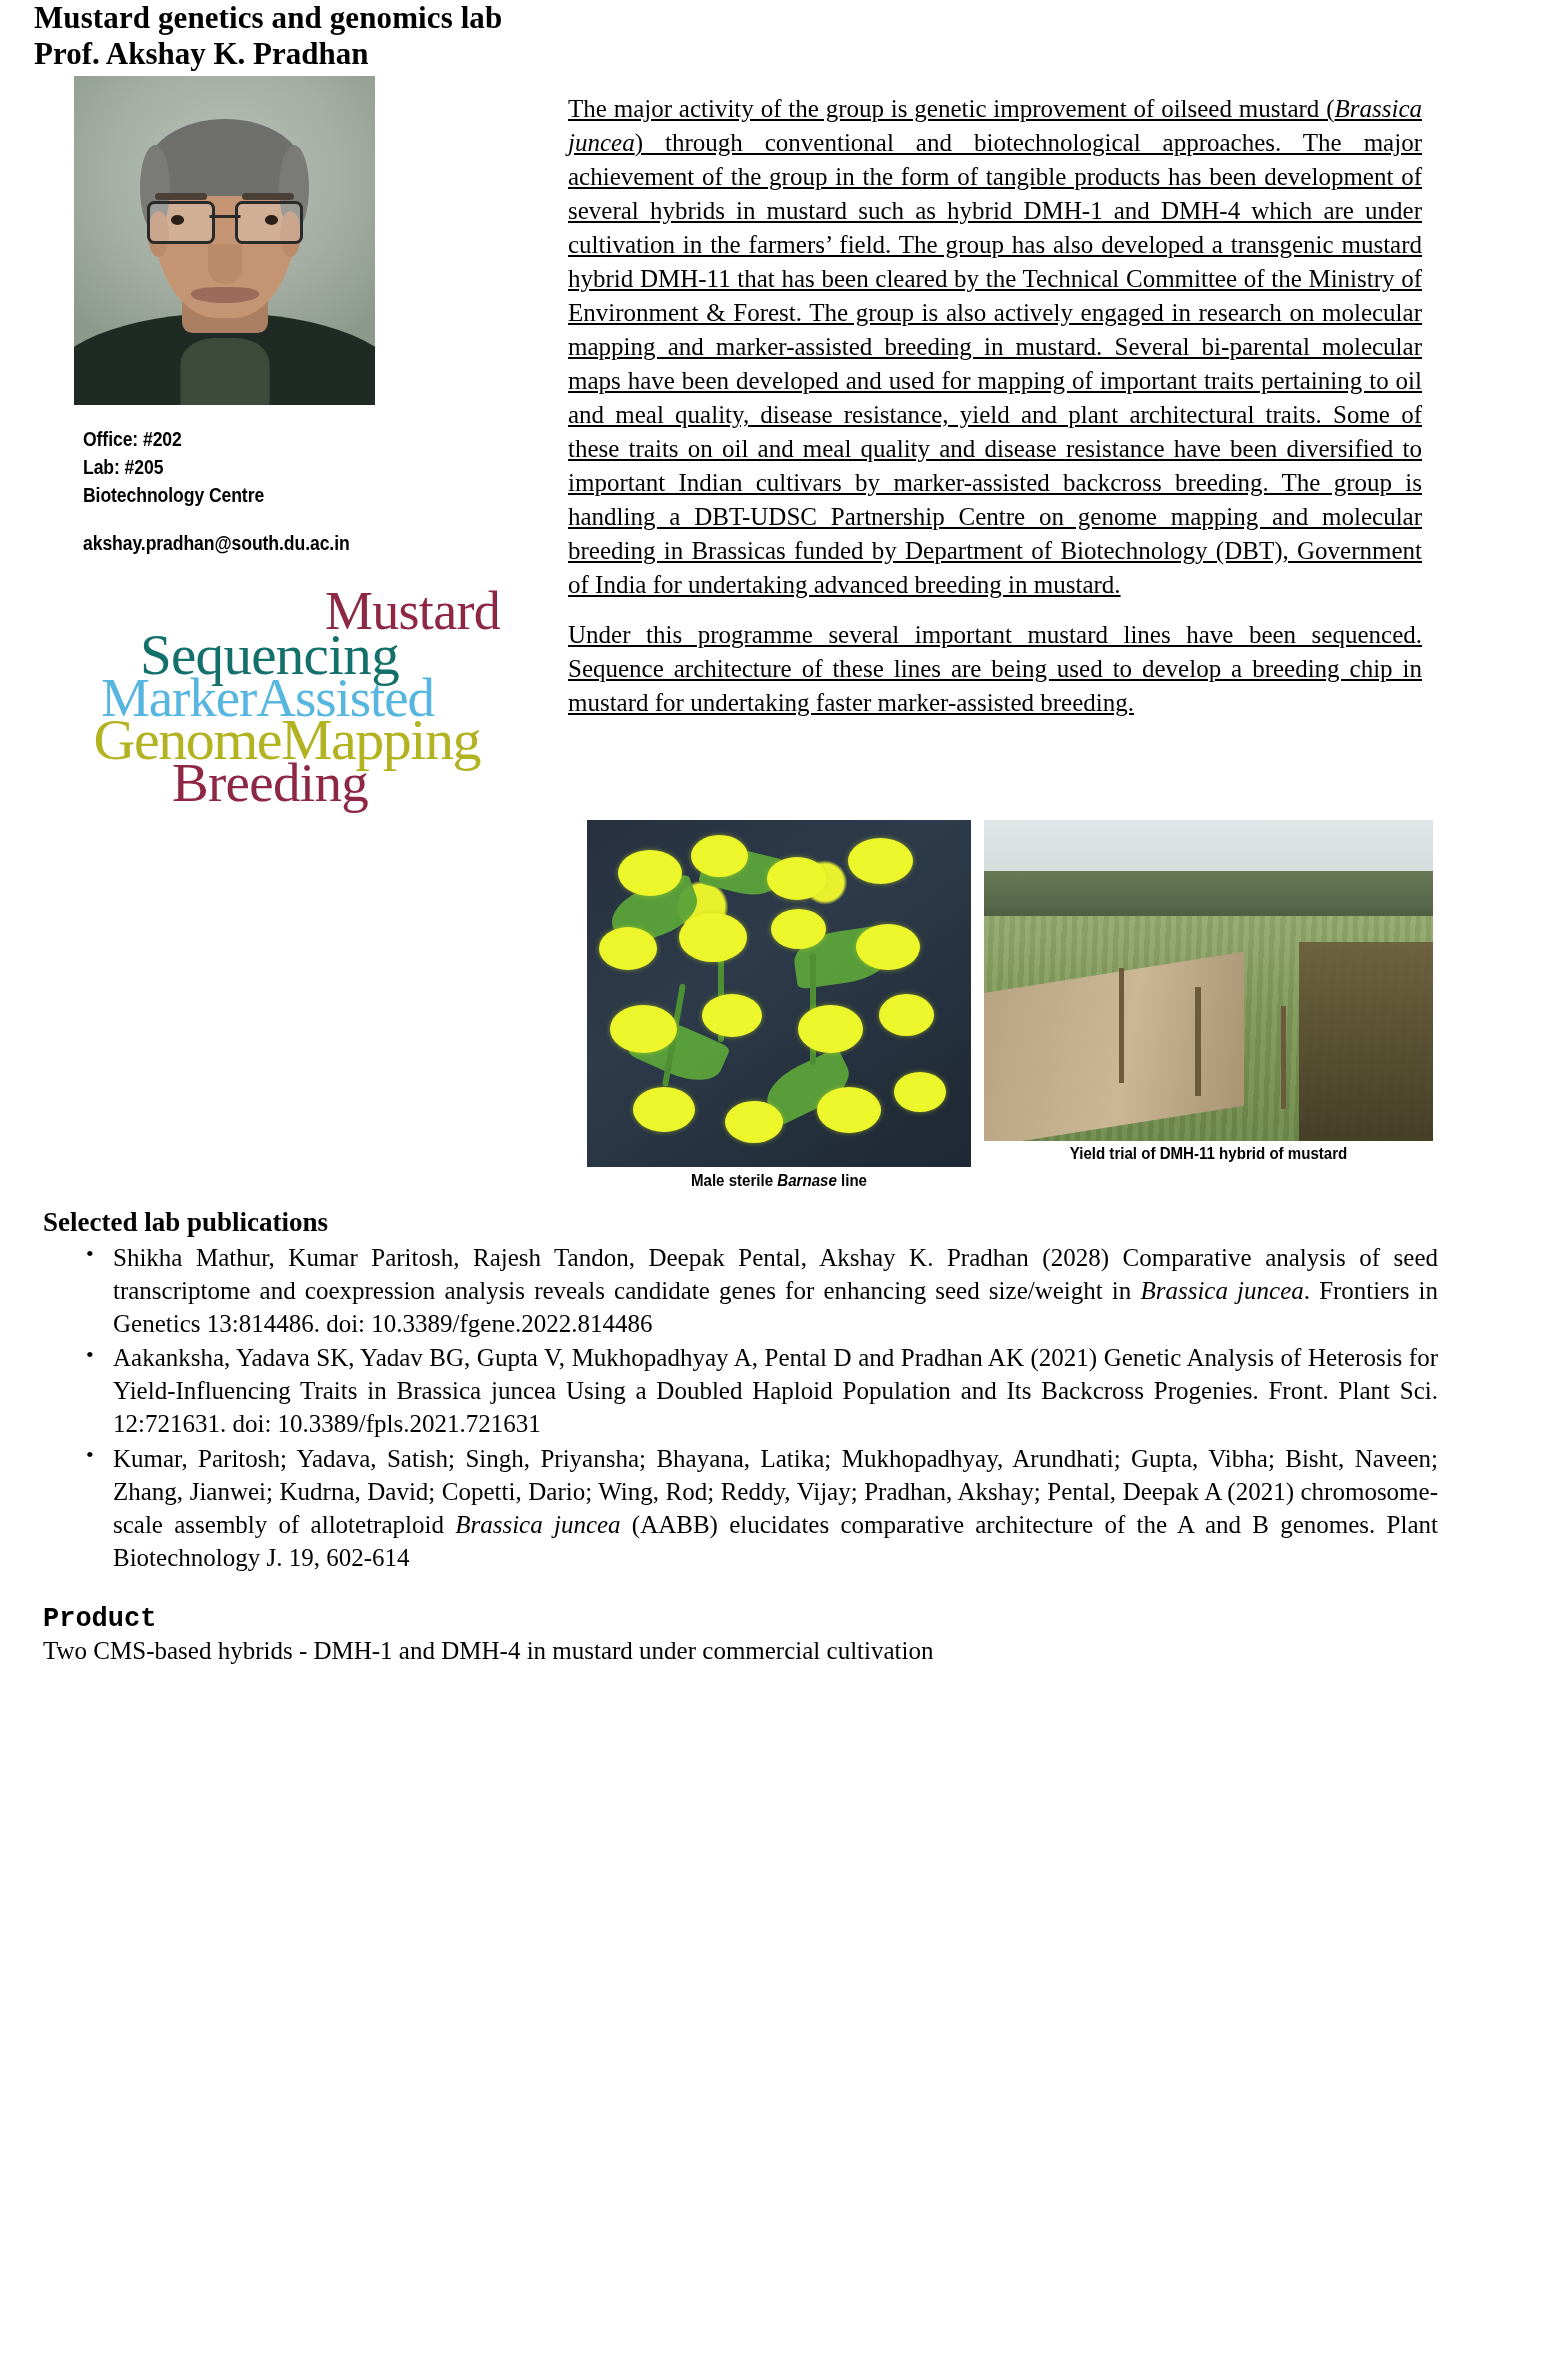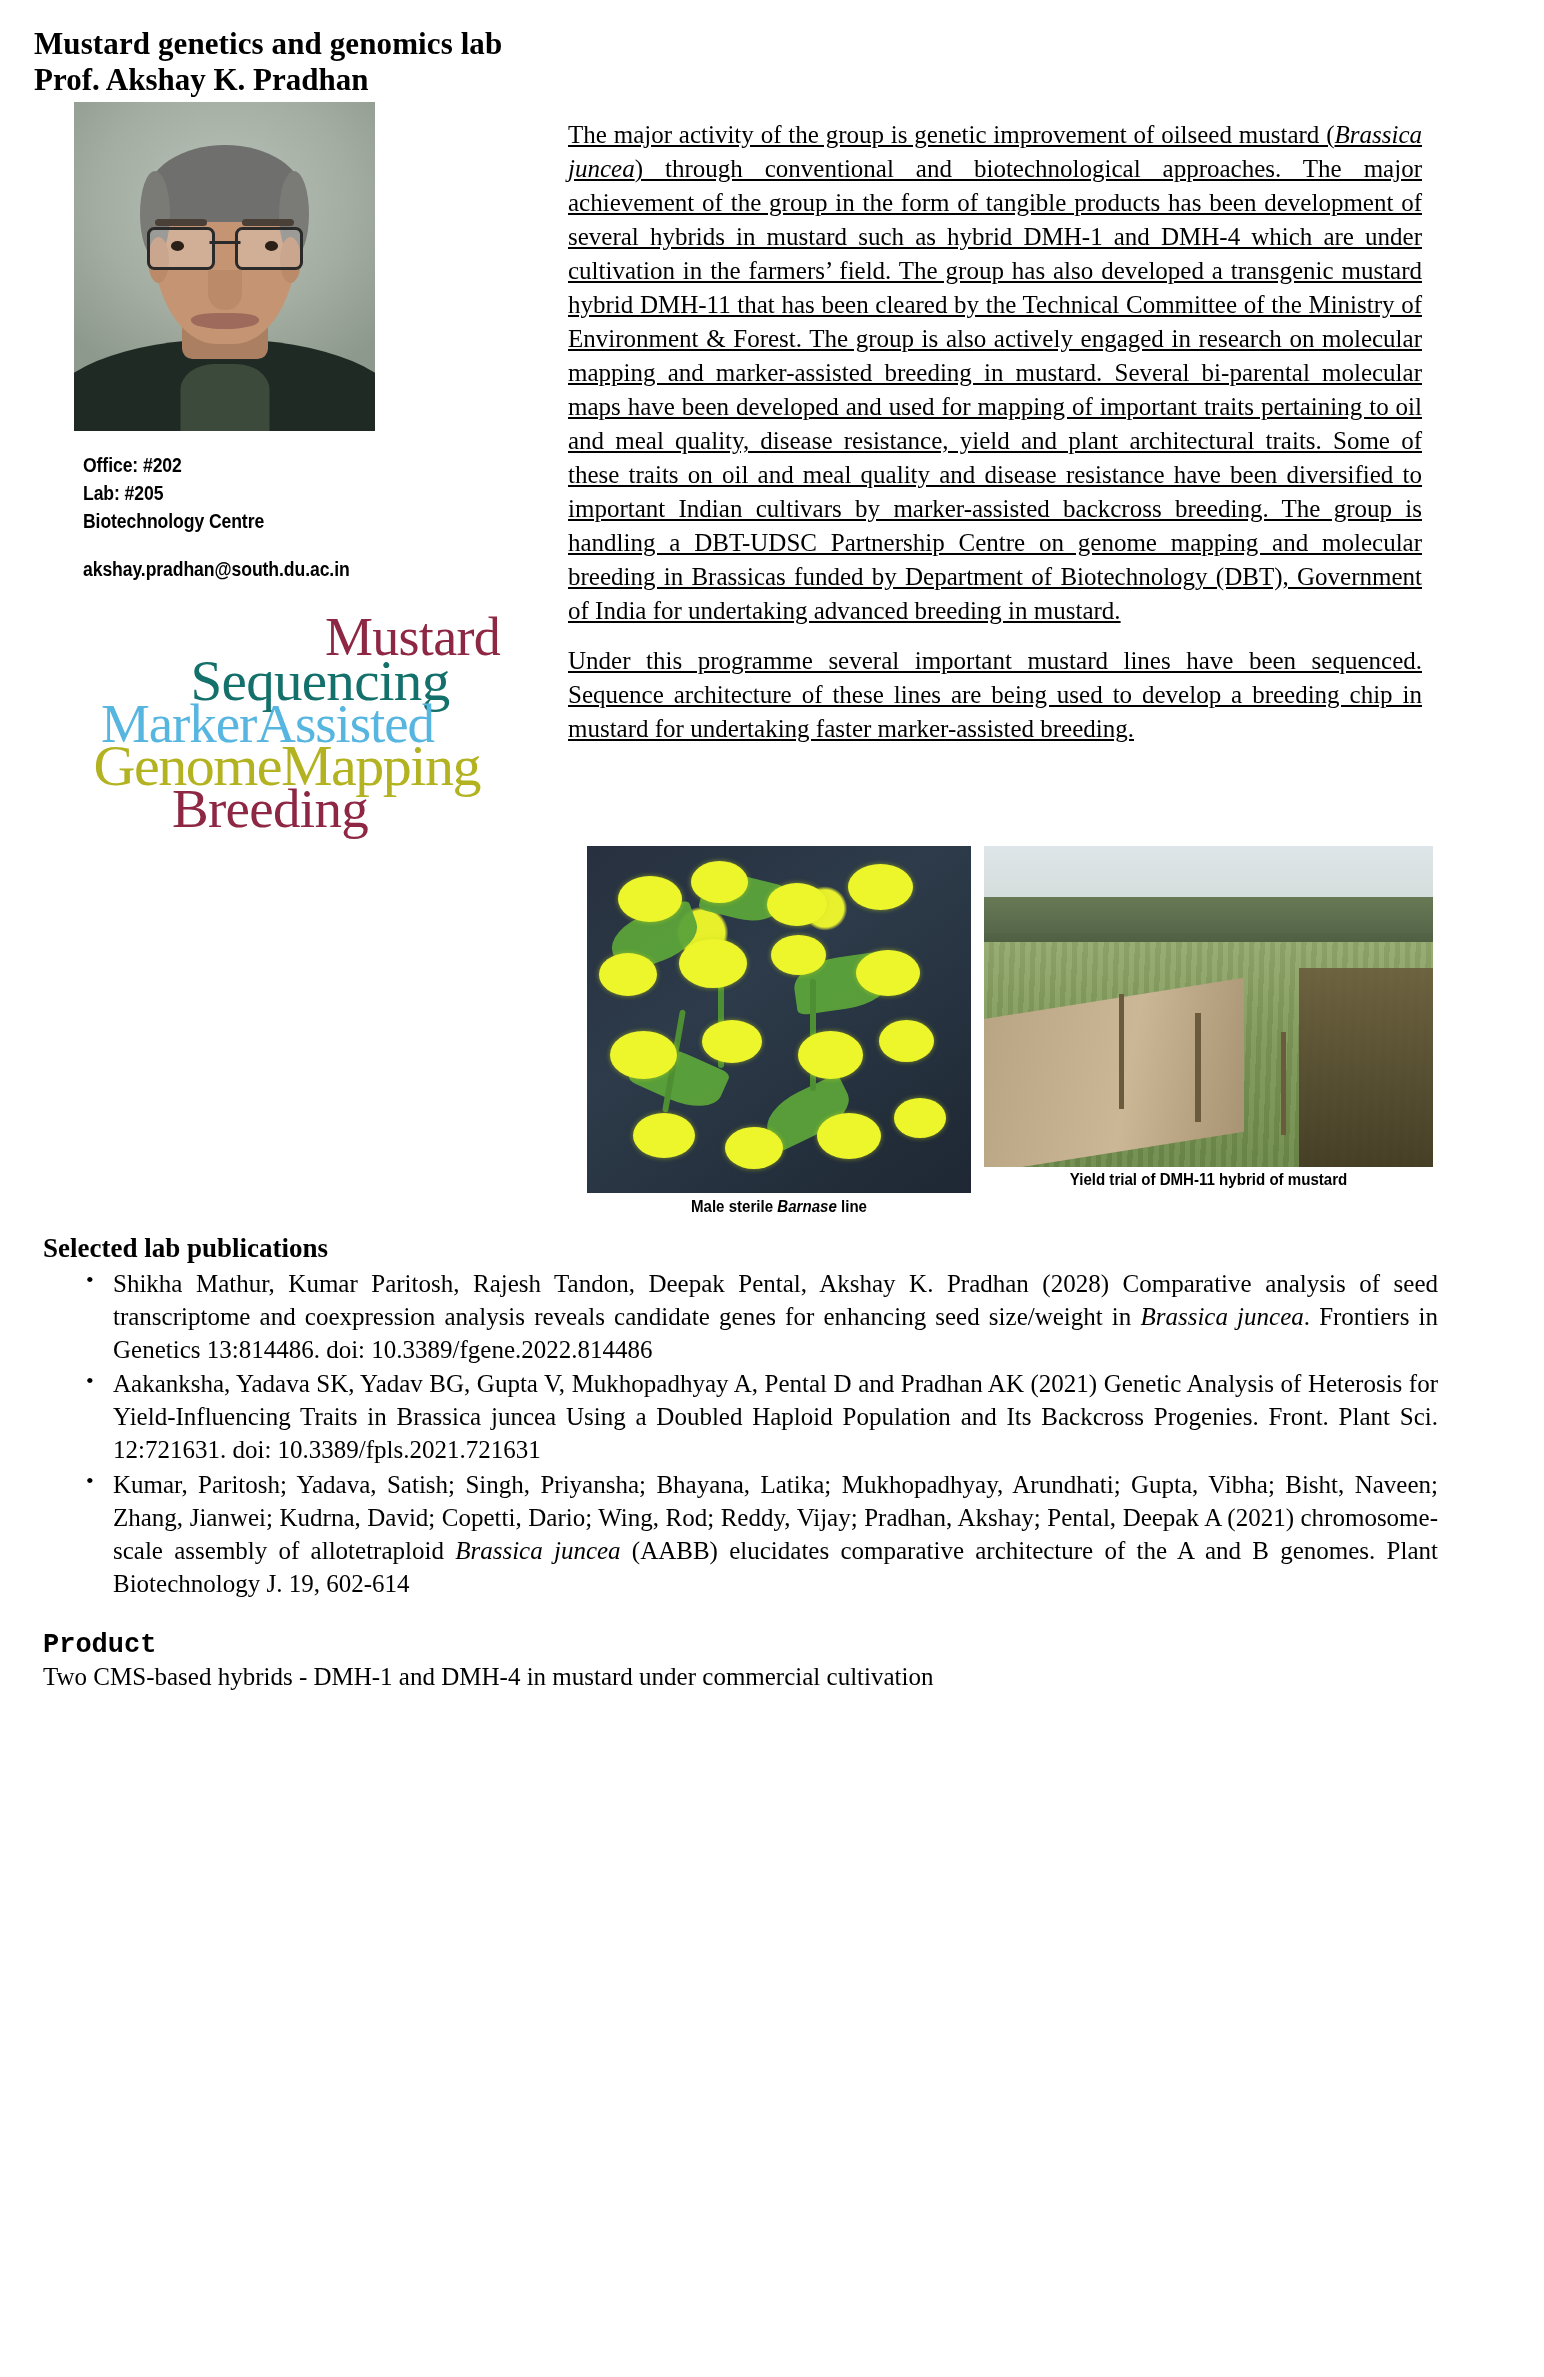--- a/index.html
+++ b/index.html
@@ -12,21 +12,21 @@
     height: 2377px;
     font-family: "Liberation Serif", "DejaVu Serif", serif;
     color: #000000;
     overflow: hidden;
   }
   .page {
     position: relative;
     width: 1472px;
     height: 2377px;
     box-sizing: border-box;
-    padding: 26px 34px 0 34px;
+    padding: 0 34px 0 34px;
   }
 
   
   .lab-title {
     font-family: "Liberation Serif", "DejaVu Serif", serif;
     font-weight: bold;
     font-size: 31px;
     line-height: 1.16;
     letter-spacing: 0.1px;
     margin: 0;
@@ -215,21 +215,21 @@
   .wordcloud {
     margin-top: 30px;
     margin-left: 30px;
     width: 402px;
     font-family: "Liberation Serif", "DejaVu Serif", serif;
     line-height: 0.86;
     user-select: none;
   }
   .wc-row { display: block; white-space: nowrap; }
   .wc-1 { font-size: 54px; color: #8e2744; margin-left: 80px; letter-spacing: -0.7px; text-align: right; }
-  .wc-2 { font-size: 57px; color: #14706a; margin-left: 42px; letter-spacing: -0.7px; margin-top: -4.5px; text-align: center; }
+  .wc-2 { font-size: 57px; color: #14706a; margin-left: 42px; letter-spacing: -0.7px; margin-top: -4.5px; }
   .wc-3 { font-size: 55px; color: #56b6e0; margin-left: 3px; letter-spacing: -1.1px; margin-top: -4.5px; }
   .wc-4 { font-size: 58px; color: #b3b322; margin-left: -4.5px; letter-spacing: -1.5px; margin-top: -6px; }
   .wc-5 { font-size: 55px; color: #8e2744; margin-left: 74px; letter-spacing: -0.7px; margin-top: -6px; }
 
   
   .body-text {
     font-size: 25px;
     line-height: 1.36;
     text-align: justify;
     text-justify: inter-word;

